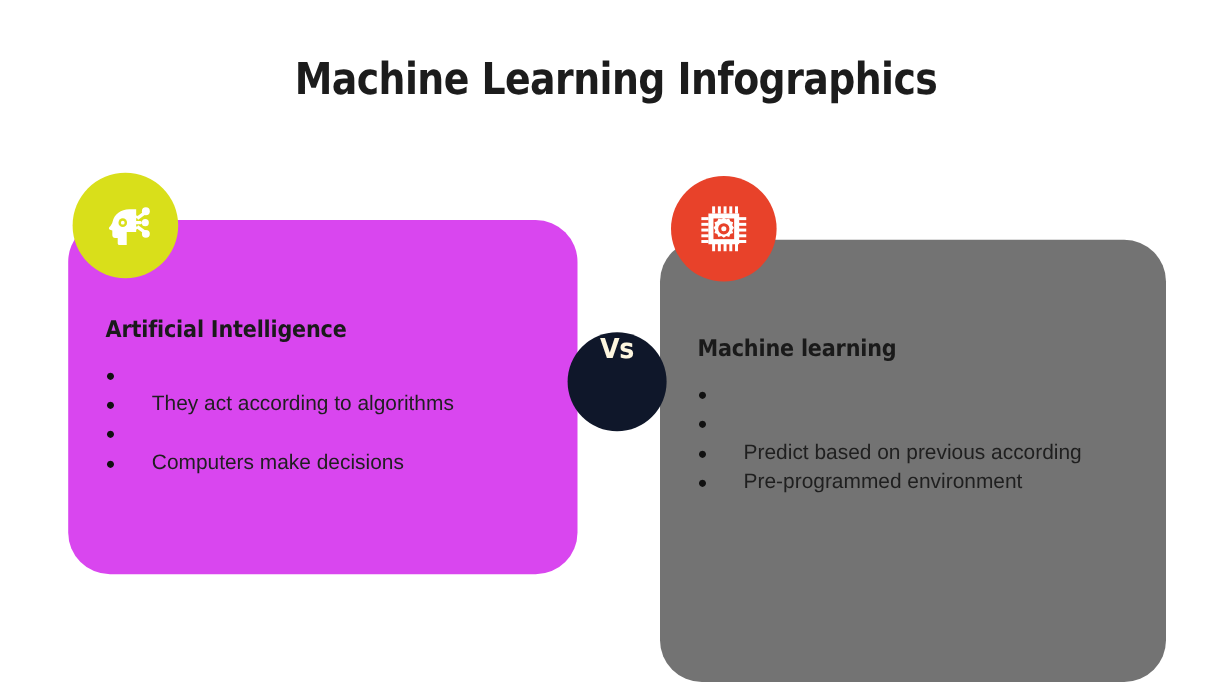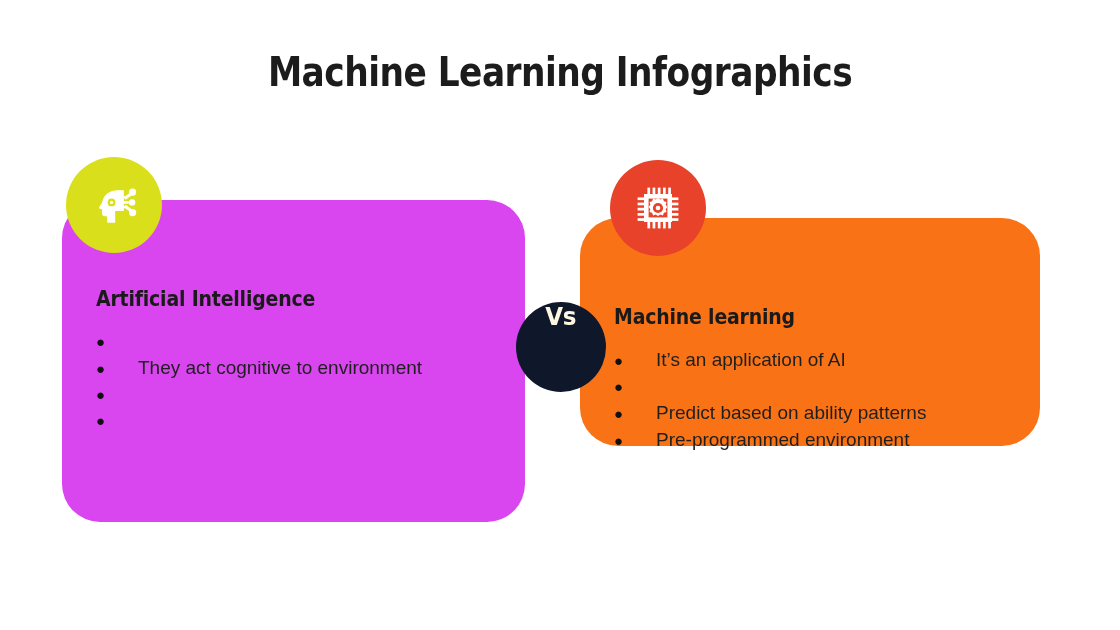--- a/index.html
+++ b/index.html
@@ -44,25 +44,25 @@
     border-radius: 38px;
   }
   #card-ai {
     left: 62px;
     top: 200px;
     width: 463px;
     height: 322px;
     background: #d946ef;
   }
   #card-ml {
-    left: 580px;
+    left: 600px;
     top: 218px;
     width: 460px;
-    height: 228px;
-    background: #f97316;
+    height: 402px;
+    background: #737373;
   }
 
   
   .badge {
     position: absolute;
     width: 96px;
     height: 96px;
     border-radius: 50%;
     display: flex;
     align-items: center;
@@ -152,27 +152,28 @@
 
   <div class="card" id="card-ai">
     <div class="card-body">
       <div class="card-heading">Artificial Intelligence</div>
       <ul class="bullet-list">
         <li class="bullet-item">
           <span class="bullet-dot">●</span>
         </li>
         <li class="bullet-item">
           <span class="bullet-dot">●</span>
-          <span class="bullet-text">They act cognitive to environment</span>
-        </li>
-        <li class="bullet-item">
-          <span class="bullet-dot">●</span>
-        </li>
-        <li class="bullet-item">
-          <span class="bullet-dot">●</span>
+          <span class="bullet-text">They act according to algorithms</span>
+        </li>
+        <li class="bullet-item">
+          <span class="bullet-dot">●</span>
+        </li>
+        <li class="bullet-item">
+          <span class="bullet-dot">●</span>
+          <span class="bullet-text">Computers make decisions</span>
         </li>
       </ul>
     </div>
   </div>
 
   <div class="badge" id="badge-ai">
     <span>
       <svg width="56" height="56" viewBox="0 0 56 56" aria-hidden="true">
         <g fill="#ffffff">
 
@@ -198,28 +199,27 @@
   <div id="vs-badge">
     <span id="vs-label">Vs</span>
   </div>
 
   <div class="card" id="card-ml">
     <div class="card-body">
       <div class="card-heading">Machine learning</div>
       <ul class="bullet-list">
         <li class="bullet-item">
           <span class="bullet-dot">●</span>
-          <span class="bullet-text">It’s an application of AI</span>
-        </li>
-        <li class="bullet-item">
-          <span class="bullet-dot">●</span>
-        </li>
-        <li class="bullet-item">
-          <span class="bullet-dot">●</span>
-          <span class="bullet-text">Predict based on ability patterns</span>
+        </li>
+        <li class="bullet-item">
+          <span class="bullet-dot">●</span>
+        </li>
+        <li class="bullet-item">
+          <span class="bullet-dot">●</span>
+          <span class="bullet-text">Predict based on previous according</span>
         </li>
         <li class="bullet-item">
           <span class="bullet-dot">●</span>
           <span class="bullet-text">Pre-programmed environment</span>
         </li>
       </ul>
     </div>
   </div>
 
   <div class="badge" id="badge-ml">

